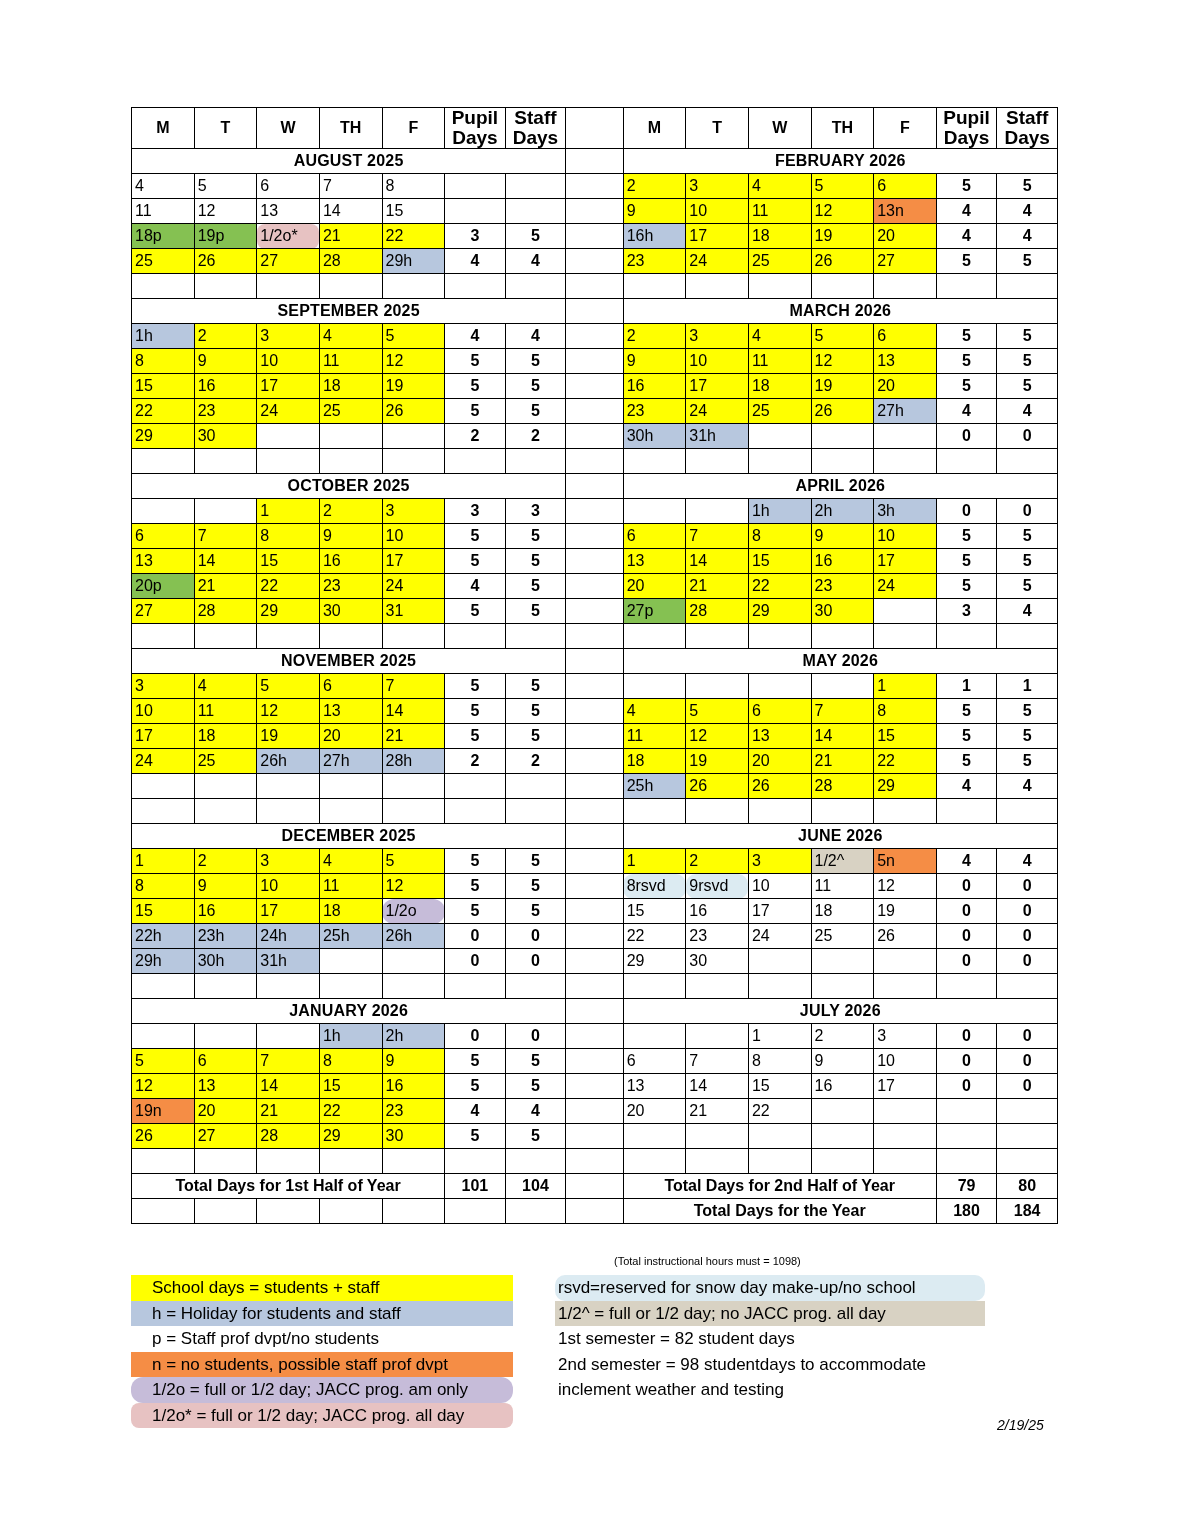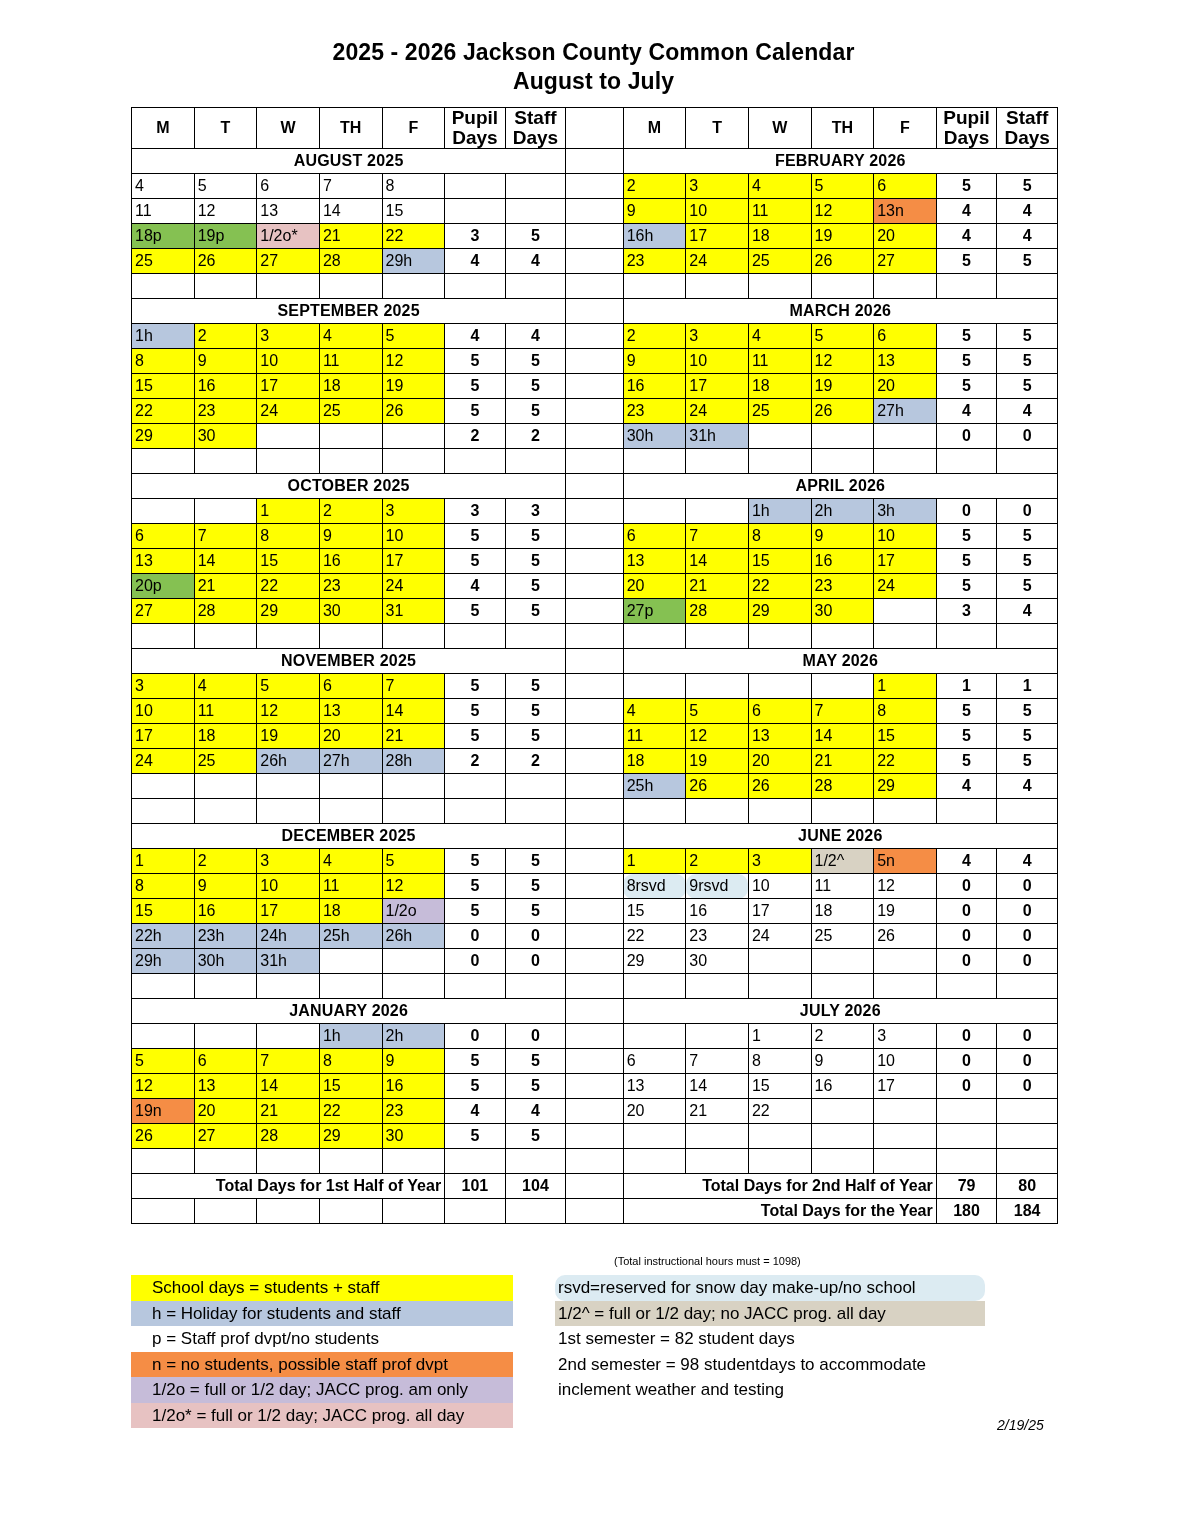--- a/index.html
+++ b/index.html
@@ -47,26 +47,26 @@
     height:26px;letter-spacing:.2px;
   }
   td.day{text-align:left;font-size:16.5px;line-height:22px;}
   td.cnt{text-align:center;font-weight:bold;font-size:16.5px;}
 
   
   .f-school{background:#ffff00 !important;}
   .f-holiday{background:#b7c7de !important;}
   .f-pd{background:#85c152 !important;}
   .f-nostu{background:#f58d45 !important;}
-  .f-halfam{background:#c6bcd9 !important;}
-  .f-halfall{background:#e7c2c2 !important;}
+  .f-halfam{background:#c6bcd9 !important;border-radius:12px;}
+  .f-halfall{background:#e7c2c2 !important;border-radius:8px;}
   .f-rsvd{background:#dcebf2 !important;border-radius:10px;}
   .f-nojacc{background:#d8d2c3 !important;}
 
-  td.totlabel{font-weight:bold;font-size:17.5px;text-align:right;padding-left:4px;}
+  td.totlabel{font-weight:bold;font-size:17.5px;text-align:center;padding-left:4px;}
   td.totblank{background:#ffffff;}
 
   .note-hours{
     position:absolute;left:614px;top:1255px;width:440px;
     font-size:11px;text-align:left;
   }
 
   
   .legend{position:absolute;left:131px;top:1275px;width:930px;}
   .leg-col{position:absolute;top:0;}
@@ -80,24 +80,20 @@
   .leg-right .leg-row{padding-left:3px;}
   .leg-date{
     position:absolute;left:866px;top:142px;font-size:14px;font-style:italic;
   }
 </style>
 </head>
 <body>
 
 <div class="page">
 
-  <div class="title-block">
-    <div class="title-line">2025 - 2026 Jackson County Common Calendar</div>
-    <div class="title-line">August to July</div>
-  </div>
 
   <div class="cal-wrap">
     <table class="cal">
       <colgroup>
         <col class="c-day">
           <col class="c-day">
           <col class="c-day">
           <col class="c-day">
           <col class="c-day">
         <col class="c-cnt">

